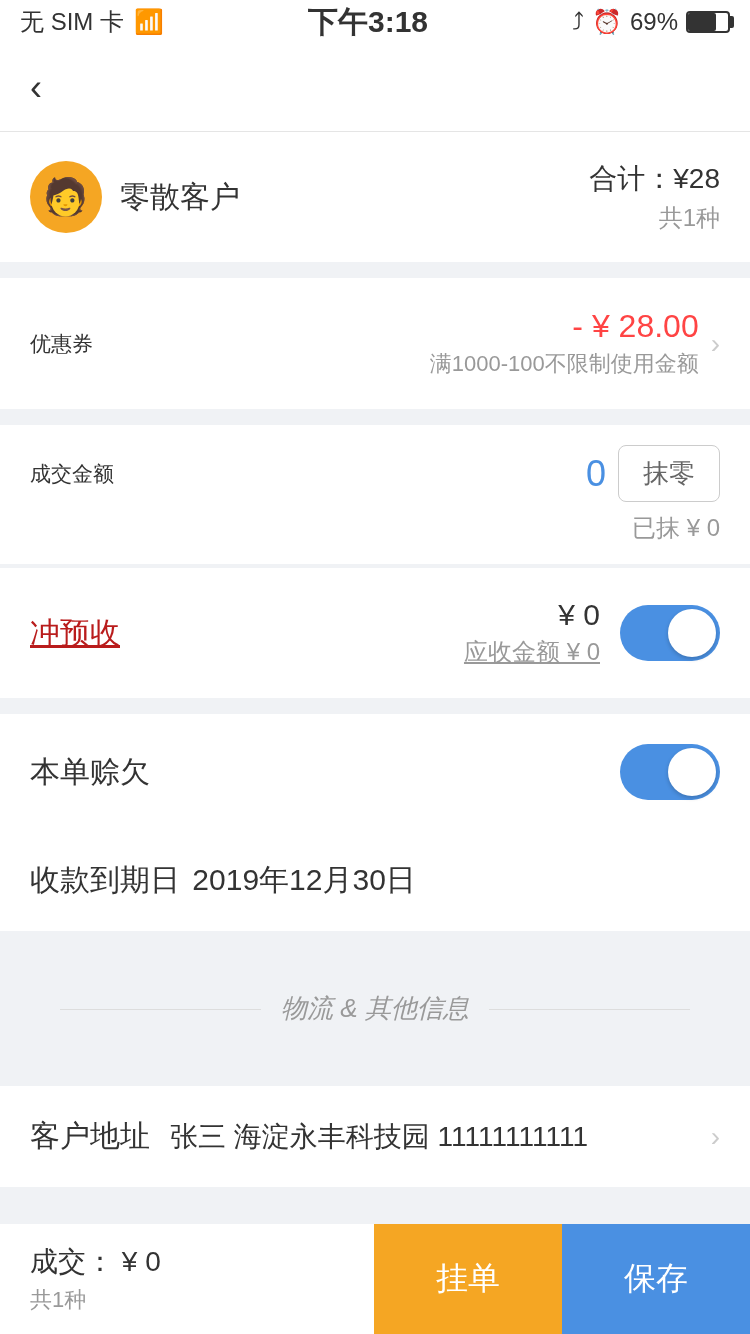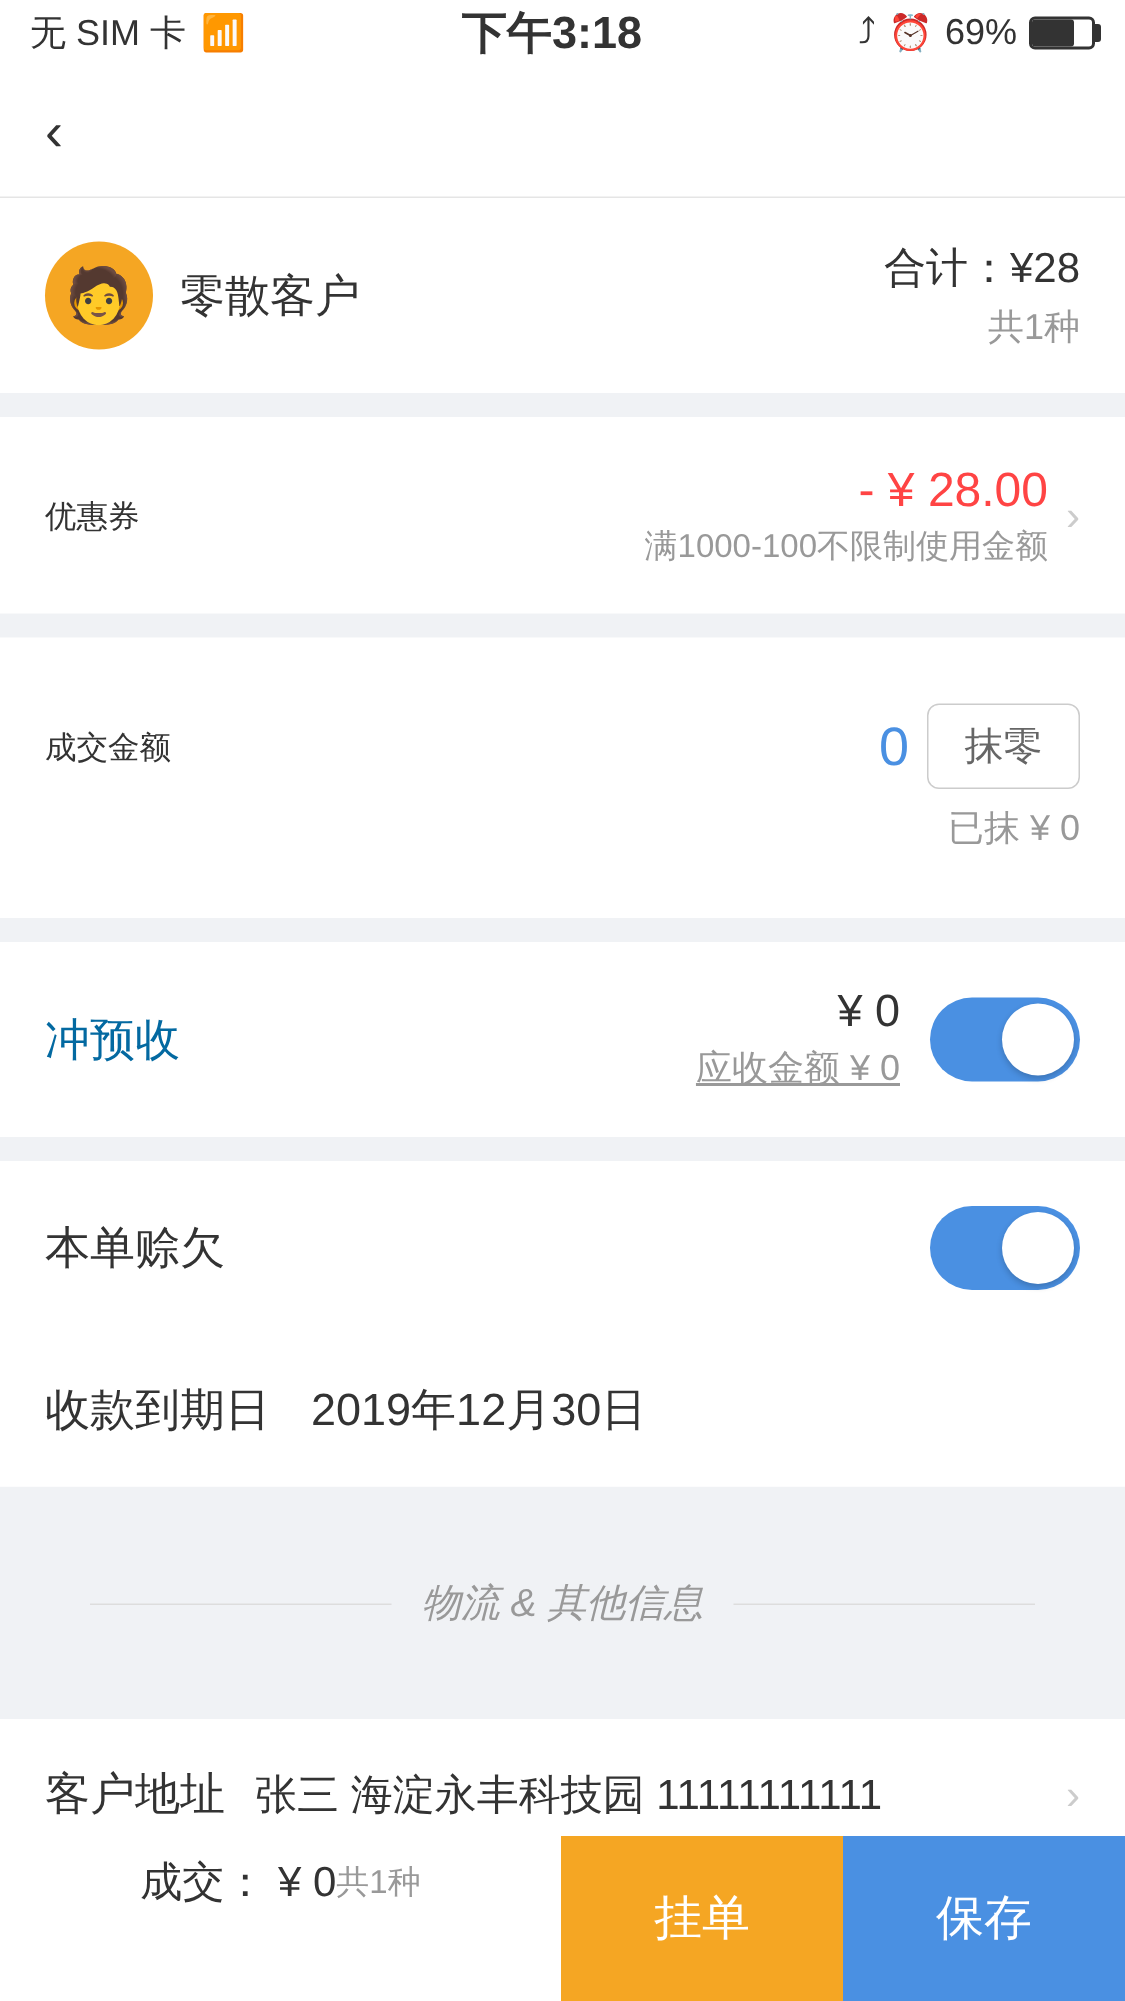--- a/index.html
+++ b/index.html
@@ -105,22 +105,22 @@
     .row-label { font-size: 21px; color: #333; }
     .row-right { display: flex; align-items: center; gap: 12px; }
     .row-right-col { text-align: right; }
     .coupon-discount { font-size: 32px; color: #ff4444; font-weight: 500; }
     .coupon-desc { font-size: 22px; color: #999; margin-top: 4px; }
     .chevron { font-size: 28px; color: #ccc; }
 
     
     .amount-section {
       background: #fff;
-      padding: 44px 30px;
-      margin-bottom: 16px;
+      padding: 20px 30px;
+      margin-bottom: 4px;
     }
     .amount-row {
       display: flex;
       align-items: center;
       justify-content: space-between;
       margin-bottom: 10px;
     }
     .amount-value {
       font-size: 36px;
       color: #4a90e2;
@@ -143,21 +143,21 @@
 
     
     .charge-section {
       background: #fff;
       padding: 30px 30px;
       display: flex;
       align-items: center;
       justify-content: space-between;
       margin-bottom: 16px;
     }
-    .charge-left { font-size: 30px; color: #0369a1; }
+    .charge-left { font-size: 30px; color: #b91c1c; text-decoration: underline; }
     .charge-right { display: flex; align-items: center; gap: 20px; }
     .charge-amounts { text-align: right; }
     .charge-amount { font-size: 30px; color: #333; }
     .charge-receivable { font-size: 24px; color: #999; margin-top: 4px; text-decoration: underline; }
 
     
     .toggle {
       width: 100px;
       height: 56px;
       border-radius: 28px;
@@ -244,21 +244,21 @@
       left: 0;
       width: 750px;
       height: 110px;
       background: #fff;
       display: flex;
       align-items: stretch;
     }
     .bottom-summary {
       flex: 1;
       display: flex;
-      flex-direction: row;
+      flex-direction: column;
       justify-content: center;
       padding: 12px 30px;
     }
     .bottom-summary-main { font-size: 28px; color: #333; }
     .bottom-summary-count { font-size: 22px; color: #999; margin-top: 4px; }
     .btn-suspend {
       width: 188px;
       background: #f5a623;
       color: #fff;
       font-size: 32px;
@@ -385,21 +385,21 @@
   <div style="background:#fff; margin-bottom:0;">
     <div class="debt-section">
       <span class="debt-label">本单赊欠</span>
       <div class="toggle">
         <div class="toggle-knob"></div>
       </div>
     </div>
 
     <div class="due-section">
       <span>收款到期日</span>
-      <span style="margin-left:19px;">2019年12月30日</span>
+      <span style="margin-left:4px;">2019年12月30日</span>
     </div>
   </div>
 
   <div style="background:#f0f2f5; padding: 24px 30px; margin-top:16px;">
     <div class="logistics-header">
       <span class="logistics-header-text">物流 &amp; 其他信息</span>
     </div>
   </div>
 
   <div class="address-section">

